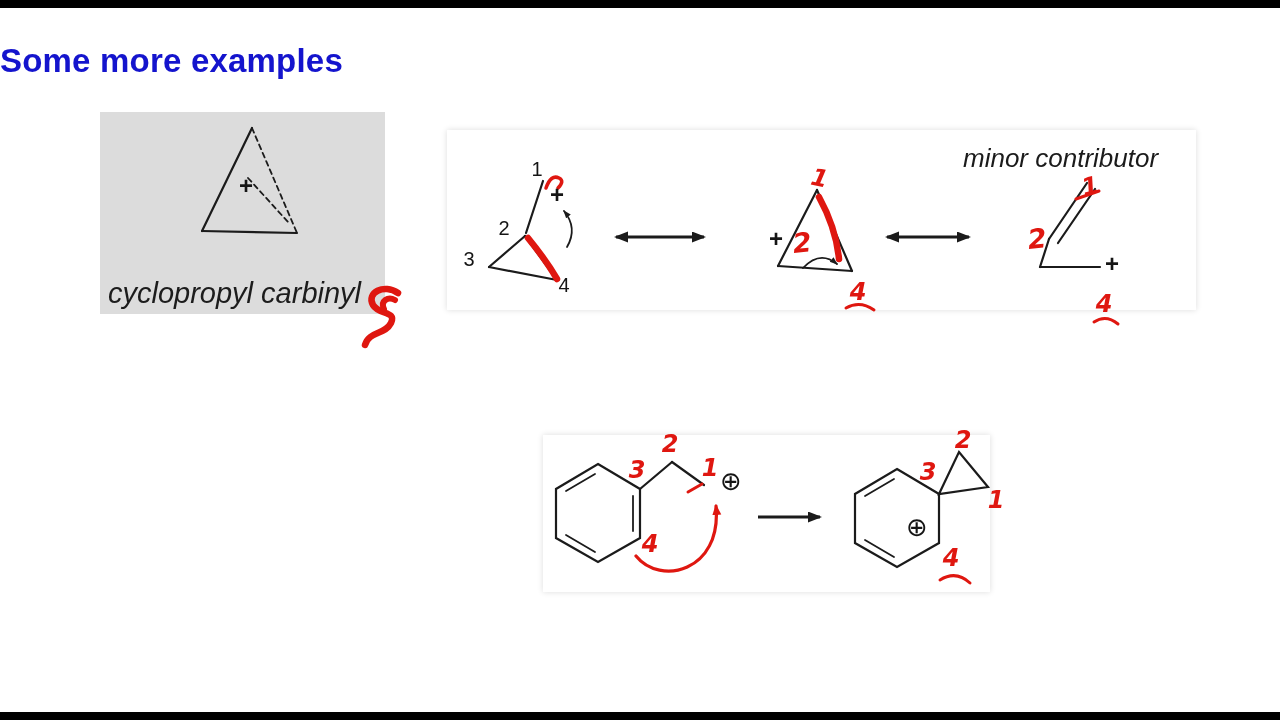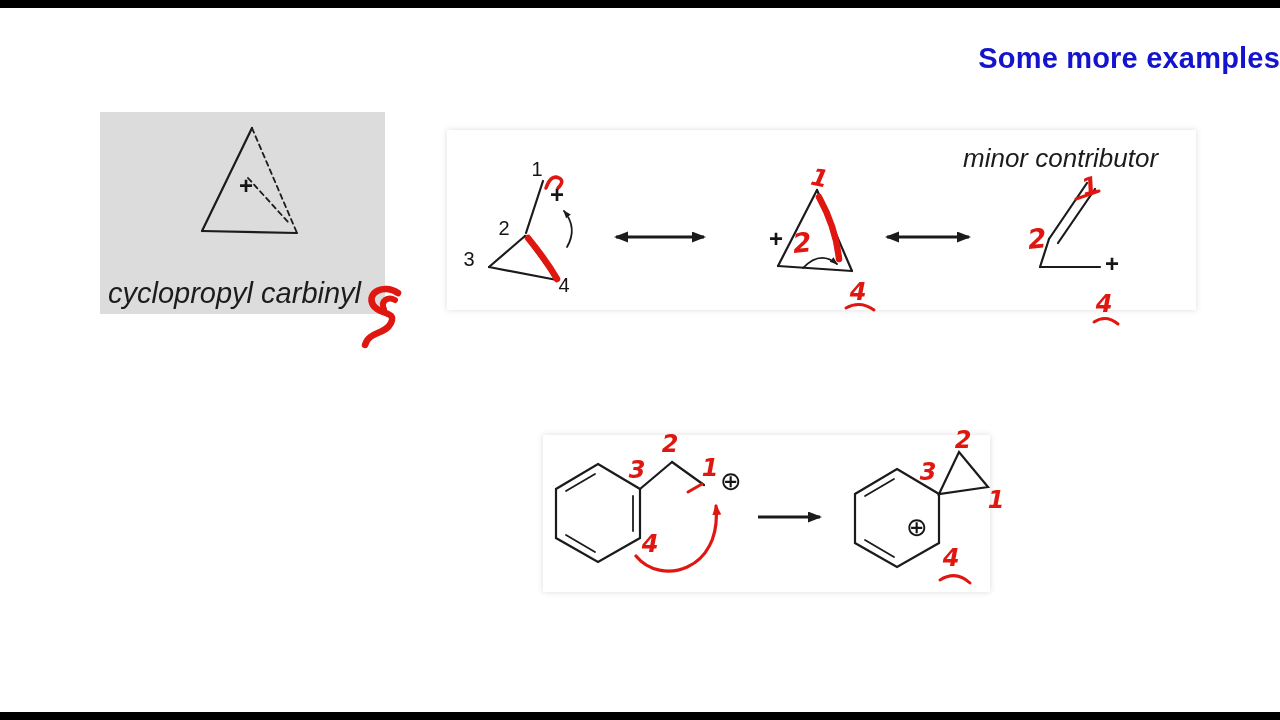--- a/index.html
+++ b/index.html
@@ -1,22 +1,22 @@
 <!DOCTYPE html>
 <html><head>
 <meta charset="utf-8">
 <style>
   html,body{margin:0;padding:0;background:#ffffff;}
   .stage{position:relative;width:1280px;height:720px;background:#ffffff;overflow:hidden;
          font-family:"Liberation Sans",sans-serif;}
   .letterbox{position:absolute;left:0;width:1280px;height:8px;background:#000;}
   .letterbox.top{top:0;}
   .letterbox.bottom{bottom:0;}
-  .title{position:absolute;left:0;top:42px;width:1280px;text-align:right;
-         font-size:29px;font-weight:700;color:#1414cd;letter-spacing:.2px;}
+  .title{position:absolute;left:0;top:42px;width:1280px;text-align:left;
+         font-size:33px;font-weight:700;color:#1414cd;letter-spacing:.2px;}
   .panel{position:absolute;background:#ffffff;box-shadow:0 0 6px rgba(0,0,0,.14);}
   .gray-card{position:absolute;left:100px;top:112px;width:285px;height:202px;background:#dcdcdc;}
   .card-caption{position:absolute;left:8px;bottom:4px;font-style:italic;font-size:29px;color:#1c1c1c;white-space:nowrap;}
   .minor-note{position:absolute;left:963px;top:143px;font-style:italic;font-size:26px;color:#1b1b1b;white-space:nowrap;z-index:3;}
   .overlay{position:absolute;left:0;top:0;z-index:2;}
   .cardsvg{position:absolute;left:0;top:0;}
   
   .atomnum{font-family:"Liberation Sans",sans-serif;font-size:20px;fill:#151515;text-anchor:middle;}
   .plus{font-family:"Liberation Sans",sans-serif;font-size:24px;font-weight:700;fill:#151515;text-anchor:middle;}
   .oplus{font-family:"DejaVu Sans",sans-serif;font-size:26px;fill:#151515;text-anchor:middle;}

